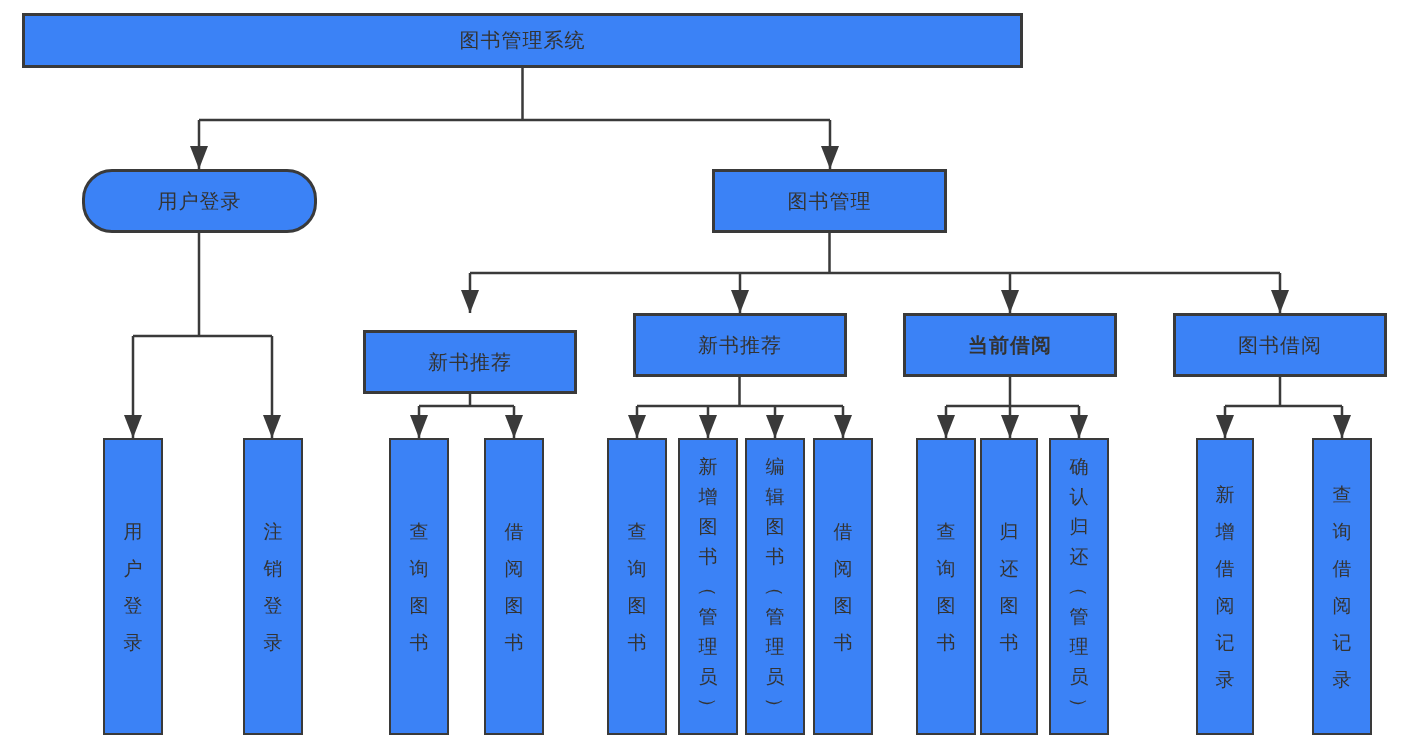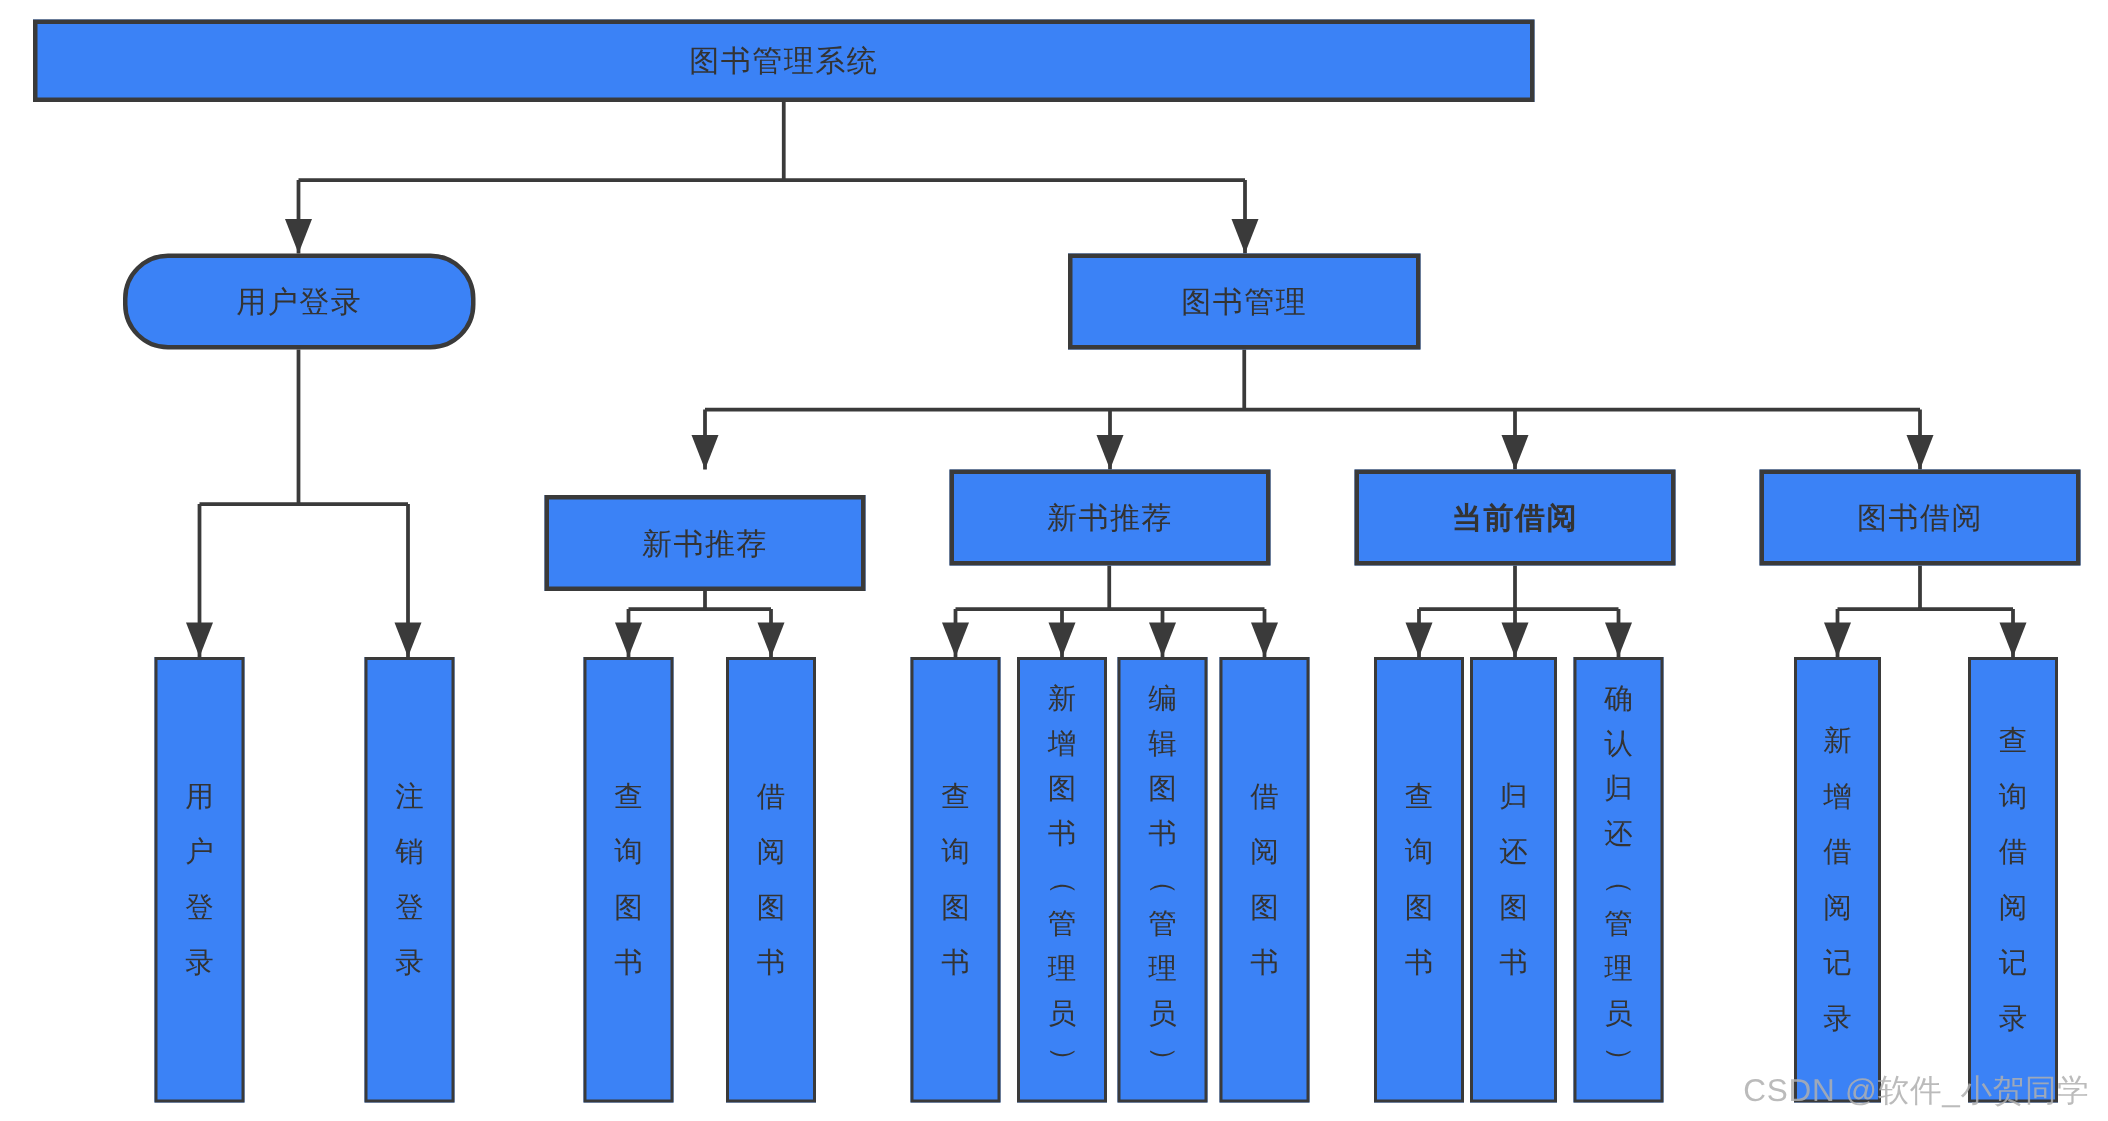--- a/index.html
+++ b/index.html
@@ -181,15 +181,14 @@
     </div>
   <div class="box leaf vtext loose" style="left:1312px;">
       <span class="vchar">查</span>
       <span class="vchar">询</span>
       <span class="vchar">借</span>
       <span class="vchar">阅</span>
       <span class="vchar">记</span>
       <span class="vchar">录</span>
     </div>
 
-  <div class="watermark">CSDN @软件_小贺同学</div>
 
 </div>
 
 </body></html>

